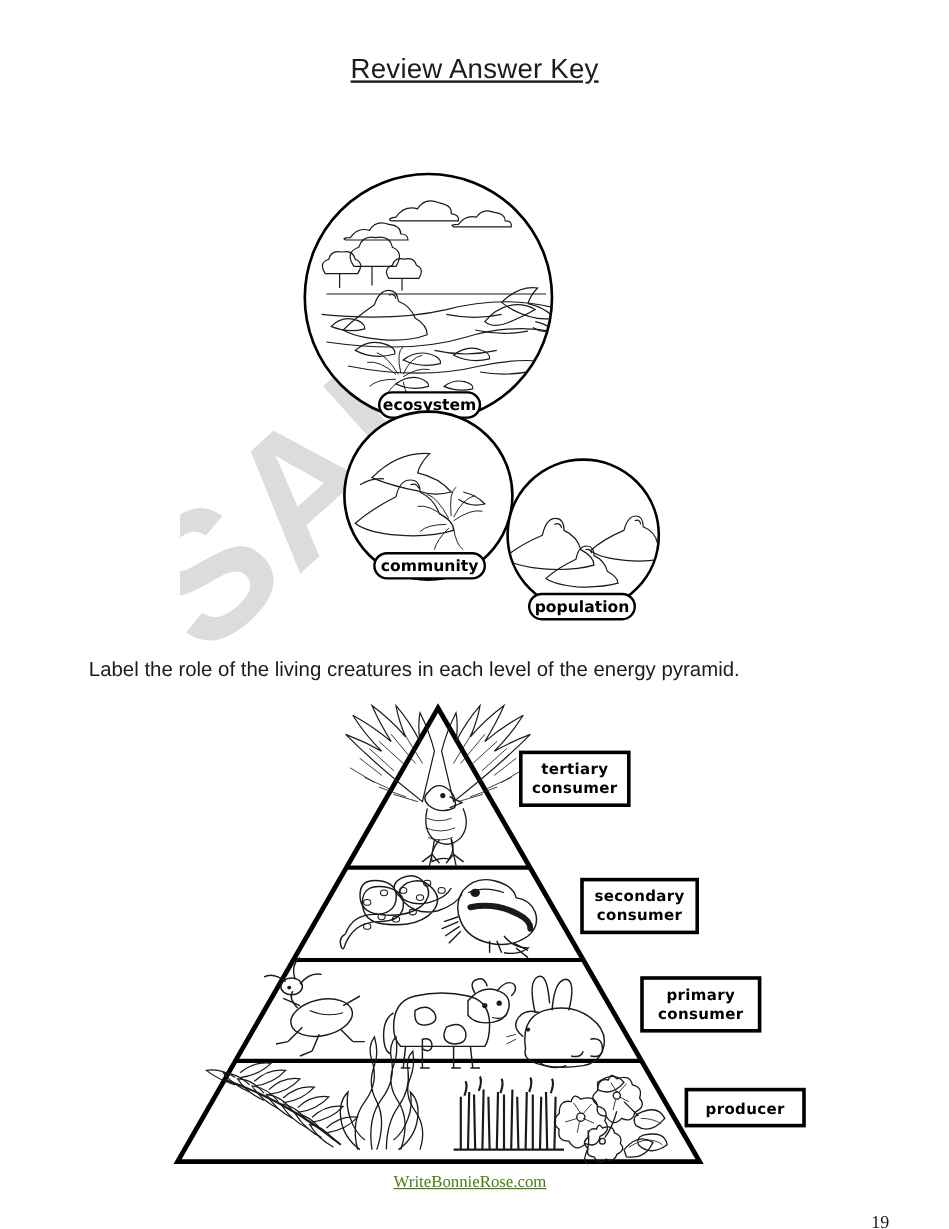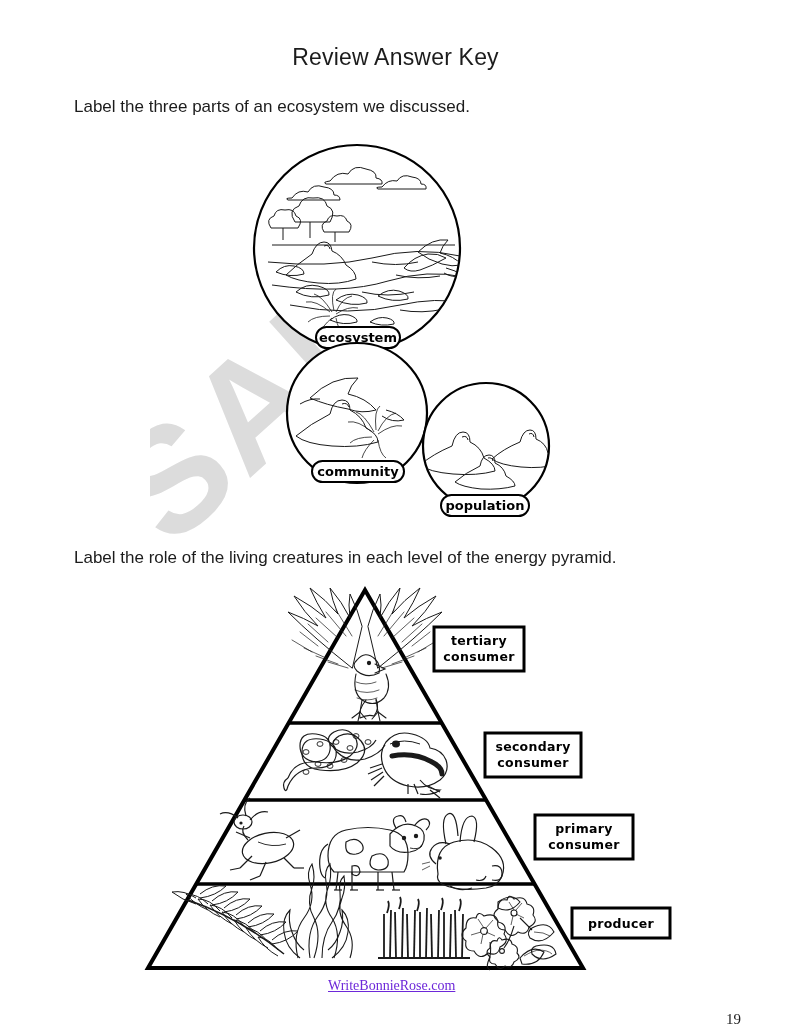--- a/index.html
+++ b/index.html
@@ -46,20 +46,21 @@
     position: absolute;
     top: 44px;
     left: 0;
     width: 791px;
     text-align: center;
     font-size: 23px;
     font-weight: 400;
     letter-spacing: 0.2px;
     color: #1c1c1c;
     z-index: 10;
+    text-decoration: underline;
   }
   .instruction {
     position: absolute;
     left: 74px;
     font-size: 17px;
     font-weight: 400;
     color: #1c1c1c;
     z-index: 10;
     white-space: nowrap;
   }
@@ -76,21 +77,21 @@
     z-index: 8;
   }
 
   
   .footer-link {
     position: absolute;
     left: 328px;
     top: 978px;
     font-family: "Liberation Serif", serif;
     font-size: 14px;
-    color: #6d28d9;
+    color: #4d7c0f;
     text-decoration: underline;
     z-index: 10;
   }
   .page-number {
     position: absolute;
     left: 726px;
     top: 979px;
     font-family: "Liberation Serif", serif;
     font-size: 15px;
     color: #1c1c1c;
@@ -118,21 +119,20 @@
 <body>
 
 <div class="page">
 
   <svg class="watermark" viewBox="0 0 520 330" xmlns="http://www.w3.org/2000/svg">
     <text class="watermark-text" x="20" y="250" transform="rotate(-42 20 250)">SAMPLE</text>
   </svg>
 
   <div class="page-title">Review Answer Key</div>
 
-  <div class="instruction instruction-1">Label the three parts of an ecosystem we discussed.</div>
 
   <svg class="circles-area" viewBox="0 0 791 1024" xmlns="http://www.w3.org/2000/svg">
 
     <defs>
       <clipPath id="clip-eco">
           <circle cx="357" cy="248" r="103"></circle>
         </clipPath>
       <clipPath id="clip-com">
           <circle cx="357" cy="413" r="70"></circle>
         </clipPath>

